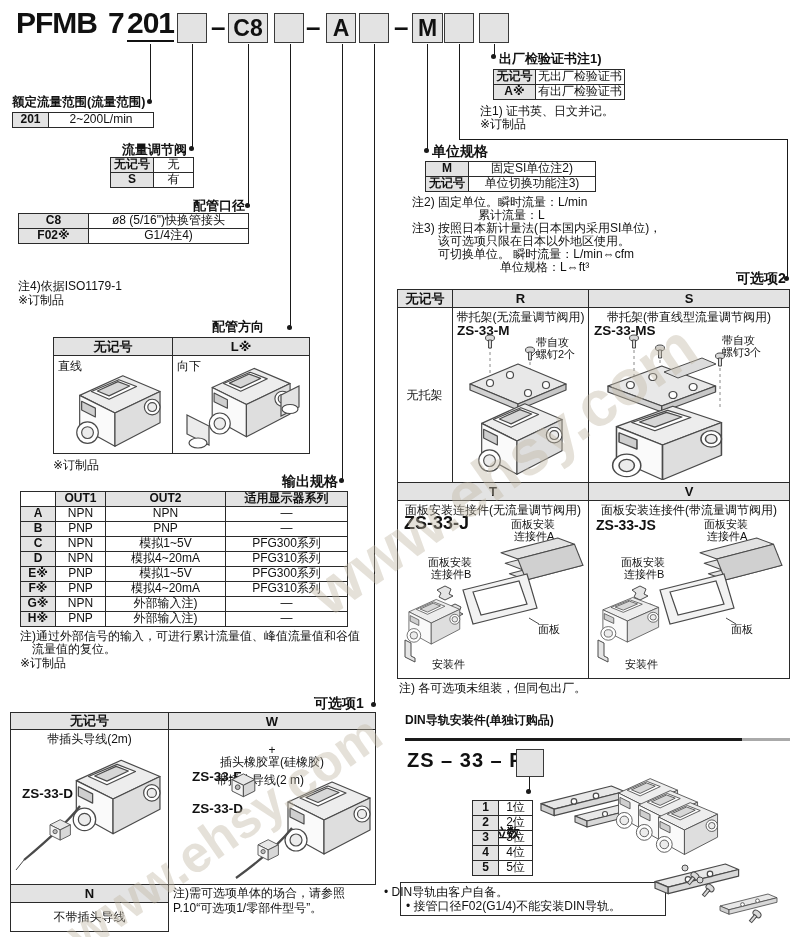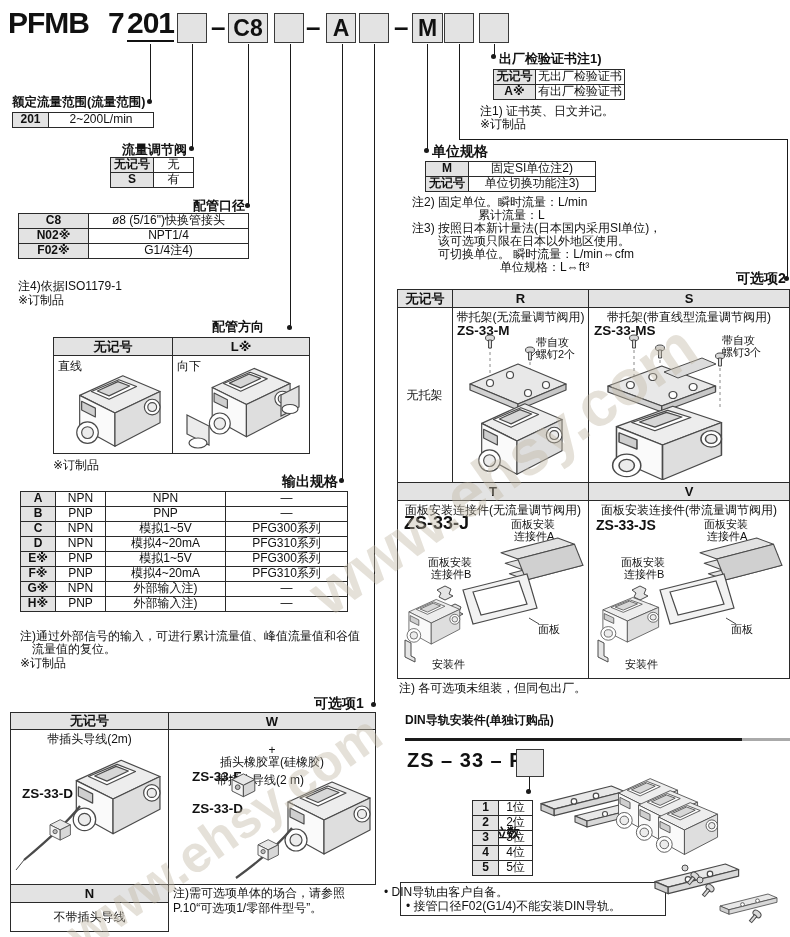--- a/index.html
+++ b/index.html
@@ -92,21 +92,21 @@
         <polygon points="0,8 12,14 12,26 0,20" fill="#f5f5f5"></polygon>
         <polygon points="12,14 24,8 24,20 12,26" fill="#d8d8d8"></polygon>
         <circle cx="6" cy="16" r="2.5" fill="#bbb"></circle>
       </g>
     </defs>
   </svg>
 
   <div class="wm" style="left:295px;top:570px;font-size:64px;transform:rotate(-35deg);">www.ehsy.com</div>
   <div class="wm" style="left:55px;top:915px;font-size:52px;transform:rotate(-35deg);">www.ehsy.com</div>
 
-  <span class="big" style="left:8px;top:6px;">PFMB</span>
+  <span class="big" style="left:16px;top:6px;">PFMB</span>
   <span class="big" style="left:108px;top:6px;">7</span>
   <span class="big" style="left:127px;top:6px;border-bottom:2px solid #111;">201</span>
 
   <div class="codebox" style="left:177px;"></div>
   <span class="dash" style="left:211px;">–</span>
   <div class="codebox" style="left:228px;width:40px;">C8</div>
   <div class="codebox" style="left:274px;"></div>
   <span class="dash" style="left:306px;">–</span>
   <div class="codebox" style="left:326px;">A</div>
   <div class="codebox" style="left:359px;"></div>
@@ -173,24 +173,20 @@
     <colgroup>
         <col style="width:70px">
         <col style="width:160px">
       </colgroup>
     <tbody>
         <tr>
           <td class="code">C8</td>
         <td>ø8 (5/16")快换管接头</td>
         </tr>
     <tr>
-          <td class="code">N02※</td>
-        <td>NPT1/4</td>
-        </tr>
-    <tr>
           <td class="code">F02※</td>
         <td>G1/4注4)</td>
         </tr>
   </tbody>
     </table>
   <div class="note" style="left:18px;top:279px;">注4)依据ISO1179-1</div>
   <div class="note" style="left:18px;top:293px;">※订制品</div>
 
   <div class="lbl" style="left:212px;top:318px;">配管方向</div>
   <div class="cell hdr" style="left:53px;top:337px;width:120px;height:19px;">无记号</div>
@@ -215,20 +211,26 @@
 
   <div class="lbl14" style="left:282px;top:473px;">输出规格</div>
   <table class="t" style="left:20px;top:491px;">
     <colgroup>
         <col style="width:35px">
         <col style="width:50px">
         <col style="width:120px">
         <col style="width:122px">
       </colgroup>
     <tbody>
+        <tr>
+          <th class="diag" style="background-color:#fff;"></th>
+        <th>OUT1</th>
+        <th>OUT2</th>
+        <th>适用显示器系列</th>
+        </tr>
     <tr>
           <td class="code">A</td>
           <td>NPN</td>
           <td>NPN</td>
           <td>—</td>
         </tr>
     <tr>
           <td class="code">B</td>
           <td>PNP</td>
           <td>PNP</td>

